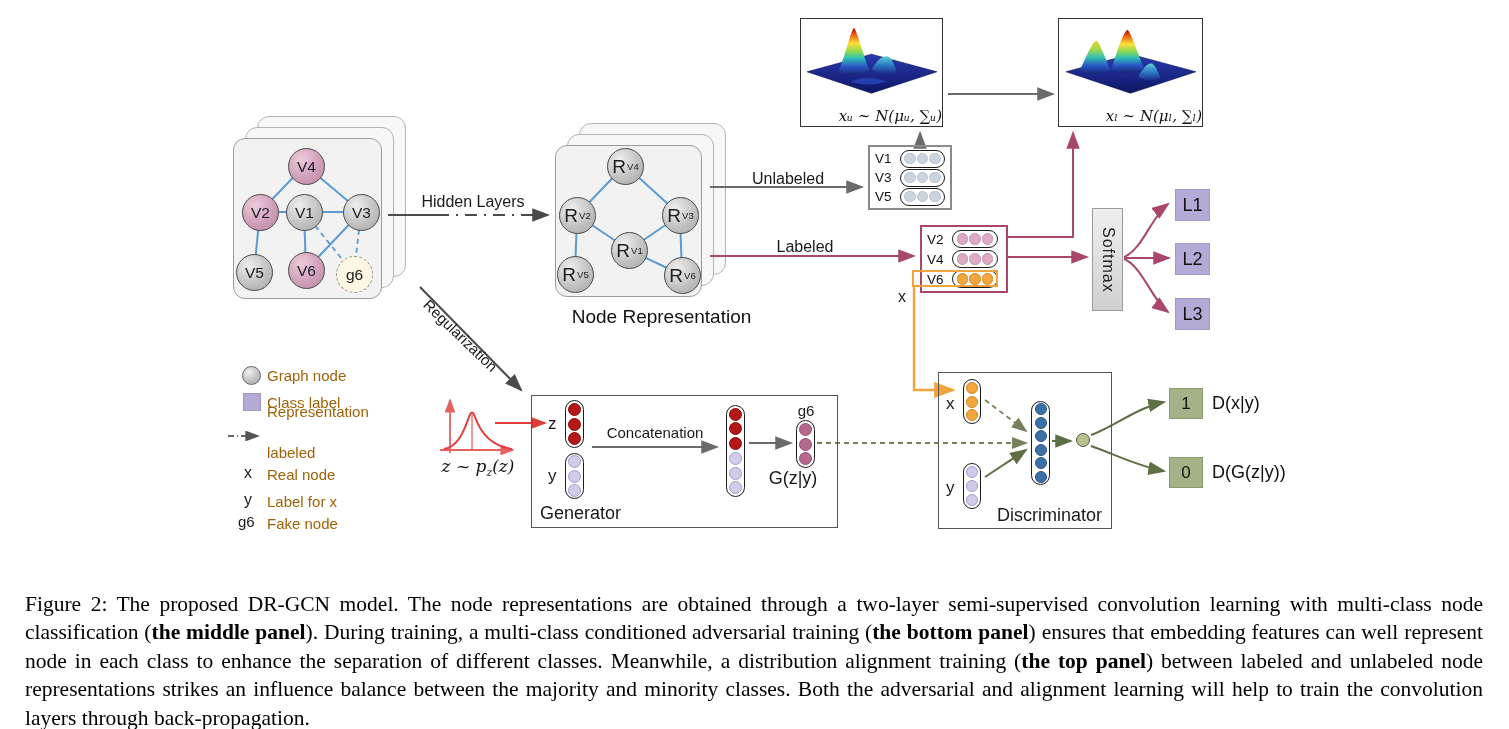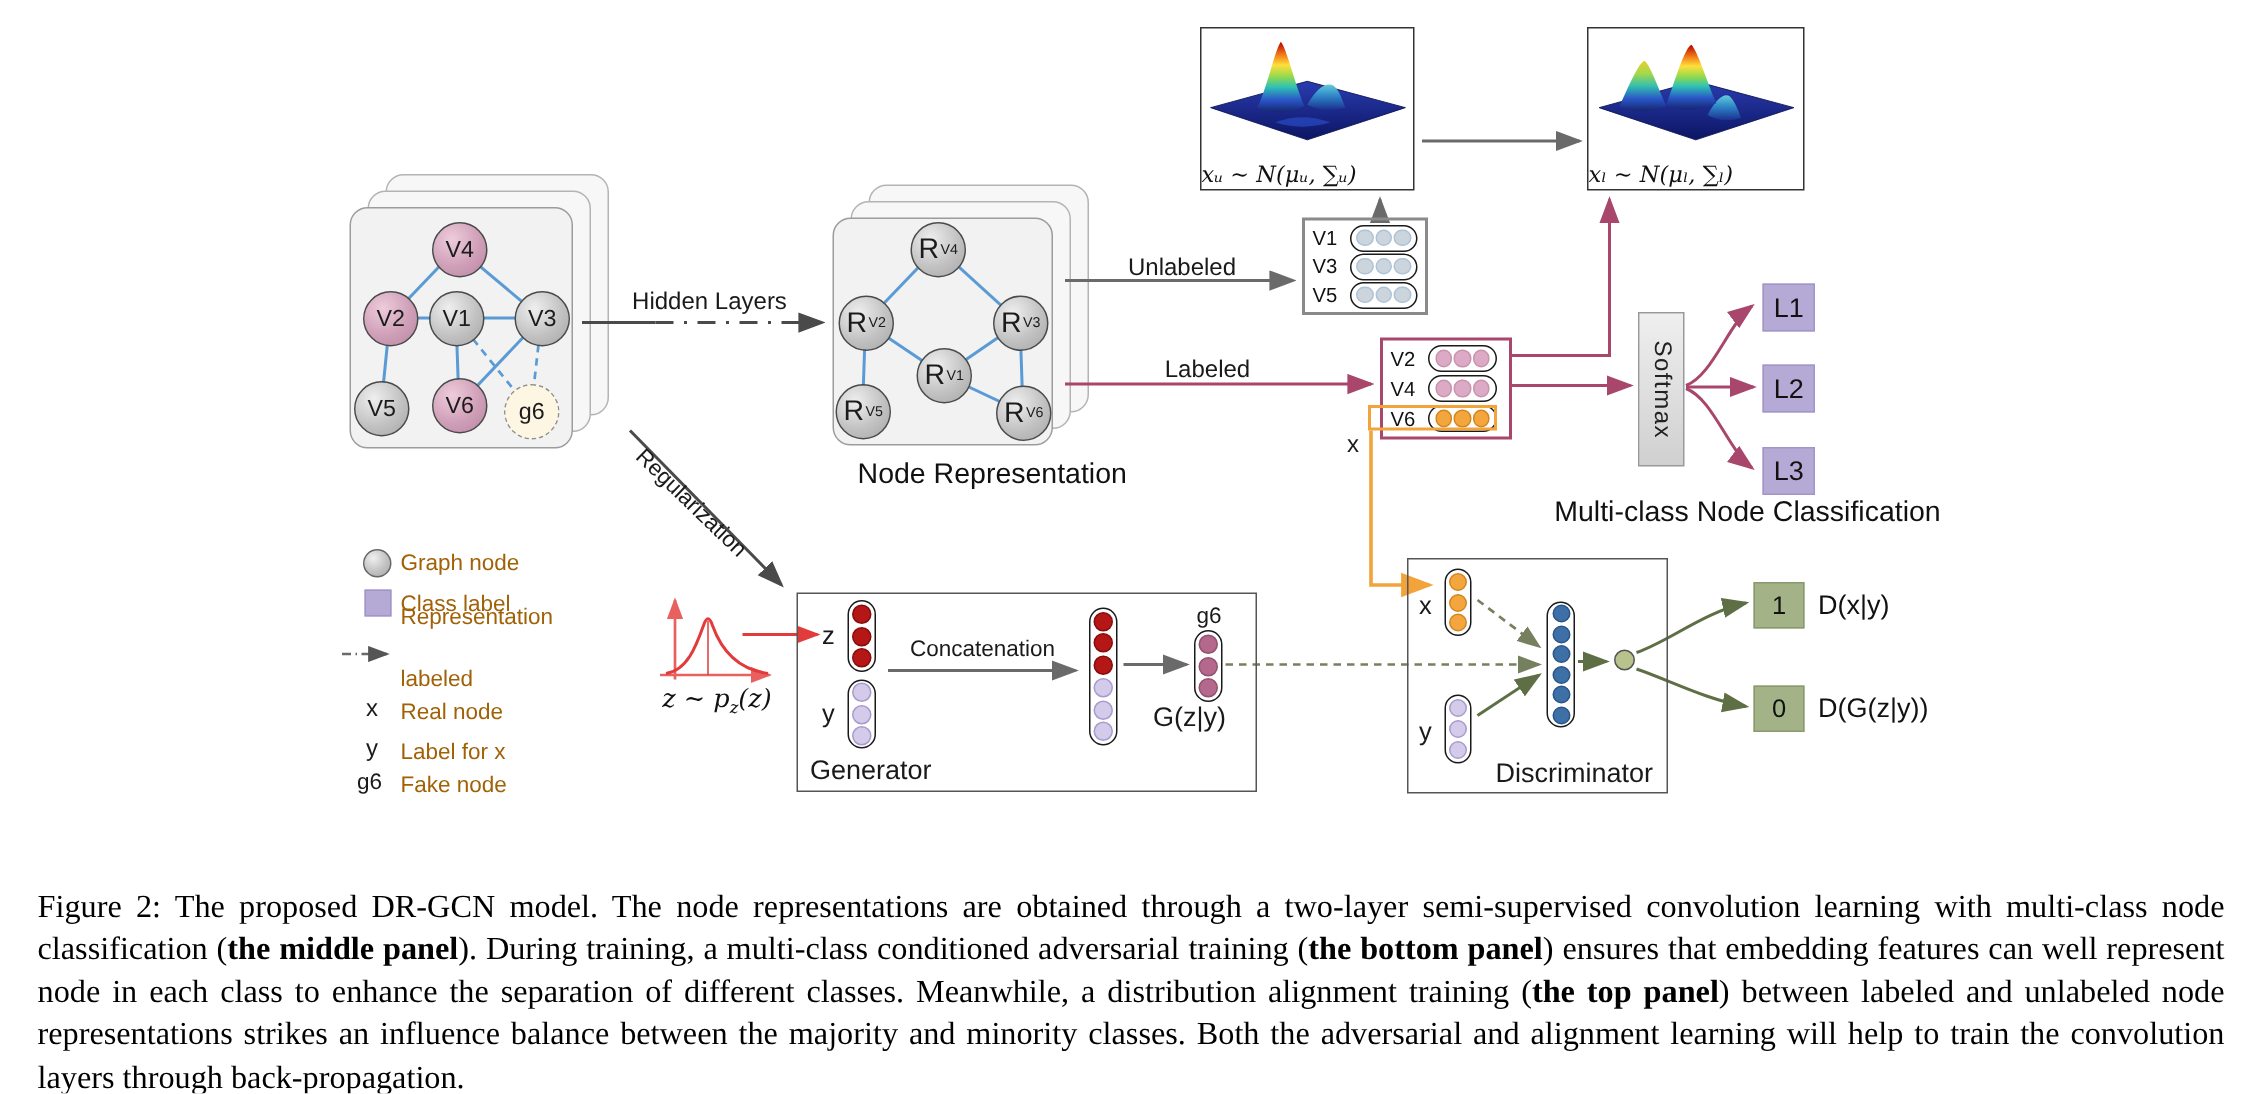--- a/index.html
+++ b/index.html
@@ -36,21 +36,21 @@
          align-items:center;justify-content:space-evenly;z-index:2;box-sizing:border-box;}
   .vpill .d{border-radius:50%;box-sizing:border-box;}
   .d13{width:13px;height:13px;}
   .d12{width:12px;height:12px;}
   .d.rd{background:#b51717;border:1px solid #870d0d;}
   .d.lv{background:#d3cbe9;border:1px solid #a89bcf;}
   .d.pl{background:#b4688c;border:1px solid #935073;}
   .d.bl{background:#3e70a8;border:1px solid #2b5586;}
   .frame{position:absolute;border:1.5px solid #555;background:transparent;z-index:2;box-sizing:border-box;}
   .plotbox{position:absolute;border:1.5px solid #333;background:#fff;z-index:2;box-sizing:border-box;}
-  .plotbox .plbl{position:absolute;left:0;right:0;bottom:1px;text-align:left;}
+  .plotbox .plbl{position:absolute;left:0;right:0;bottom:1px;text-align:right;}
   .softmax{position:absolute;background:linear-gradient(180deg,#efefef,#d0d0d0);border:1px solid #999;
            display:flex;align-items:center;justify-content:center;z-index:2;box-sizing:border-box;}
   .softmax span{writing-mode:vertical-rl;font-size:16px;letter-spacing:1px;color:#222;}
   .classbox{position:absolute;width:33px;height:30px;background:#b5aad5;border:1px solid #a295c8;
             display:flex;align-items:center;justify-content:center;font-size:18px;color:#111;z-index:2;}
   .binbox{position:absolute;width:32px;height:29px;background:#a4b387;border:1px solid #8a9a6e;
           display:flex;align-items:center;justify-content:center;font-size:17px;color:#111;z-index:2;}
   .okey{font-size:18px;color:#111;}
   .circ-sm{position:absolute;width:14px;height:14px;border-radius:50%;background:#b7c28c;border:1.4px solid #555;z-index:2;box-sizing:border-box;}
   
@@ -350,21 +350,20 @@
     </div>
   <div class="classbox" style="left:1175px;top:189px;">
       <span>L1</span>
     </div>
   <div class="classbox" style="left:1175px;top:243px;">
       <span>L2</span>
     </div>
   <div class="classbox" style="left:1175px;top:298px;">
       <span>L3</span>
     </div>
-  <div class="lbl ctr ptitle" style="left:1030px;top:331px;width:270px;">Multi-class Node Classification</div>
 
   <div class="sw-circle" style="left:242px;top:366px;"></div>
   <div class="lbl legtxt" style="left:267px;top:367px;">Graph node</div>
   <div class="sw-square" style="left:243px;top:393px;"></div>
   <div class="lbl legtxt" style="left:267px;top:394px;">Class label</div>
   <svg class="abs" style="left:226px;top:429px;z-index:2;" width="40" height="14">
     <defs>
         <marker id="mld" viewBox="0 0 8 6" refX="7" refY="3" markerWidth="8" markerHeight="6" orient="auto">
           <path d="M0,0L8,3L0,6Z" fill="#555"></path>
         </marker>

